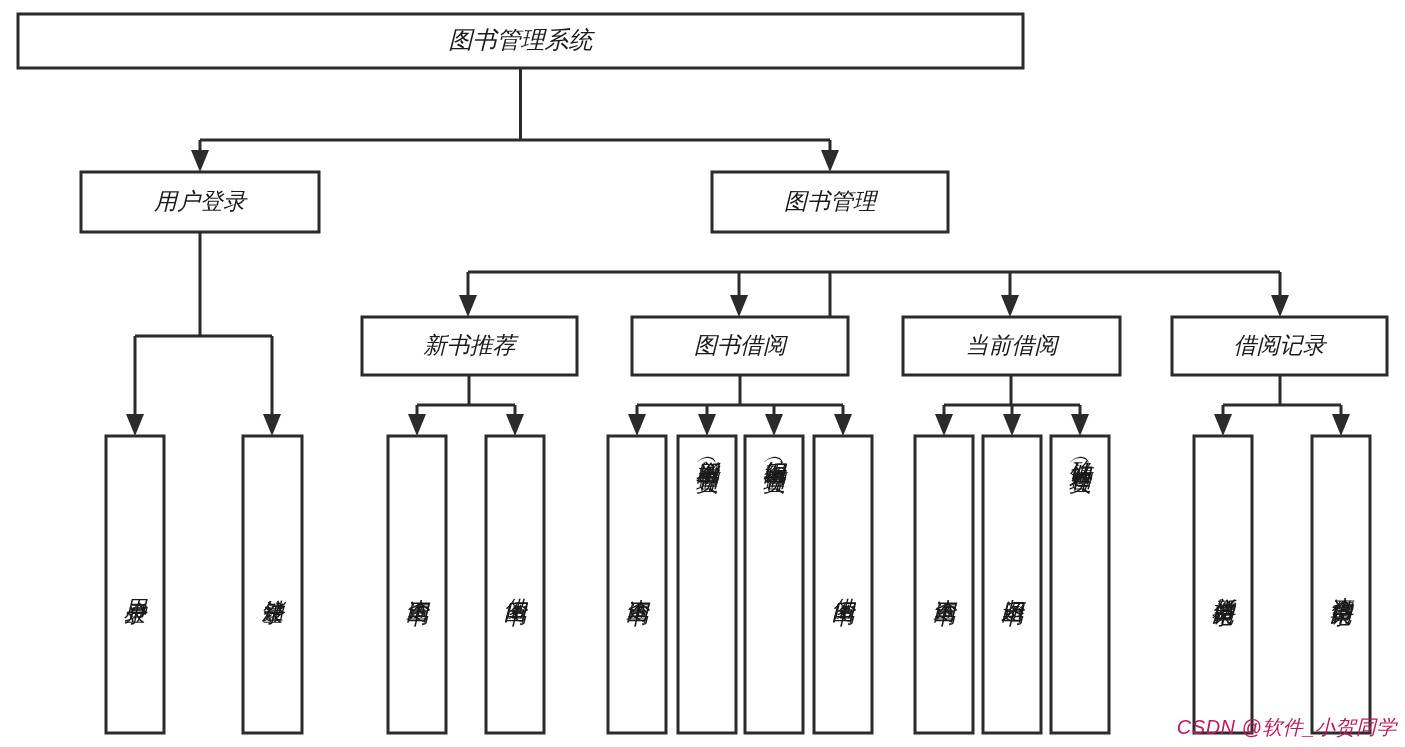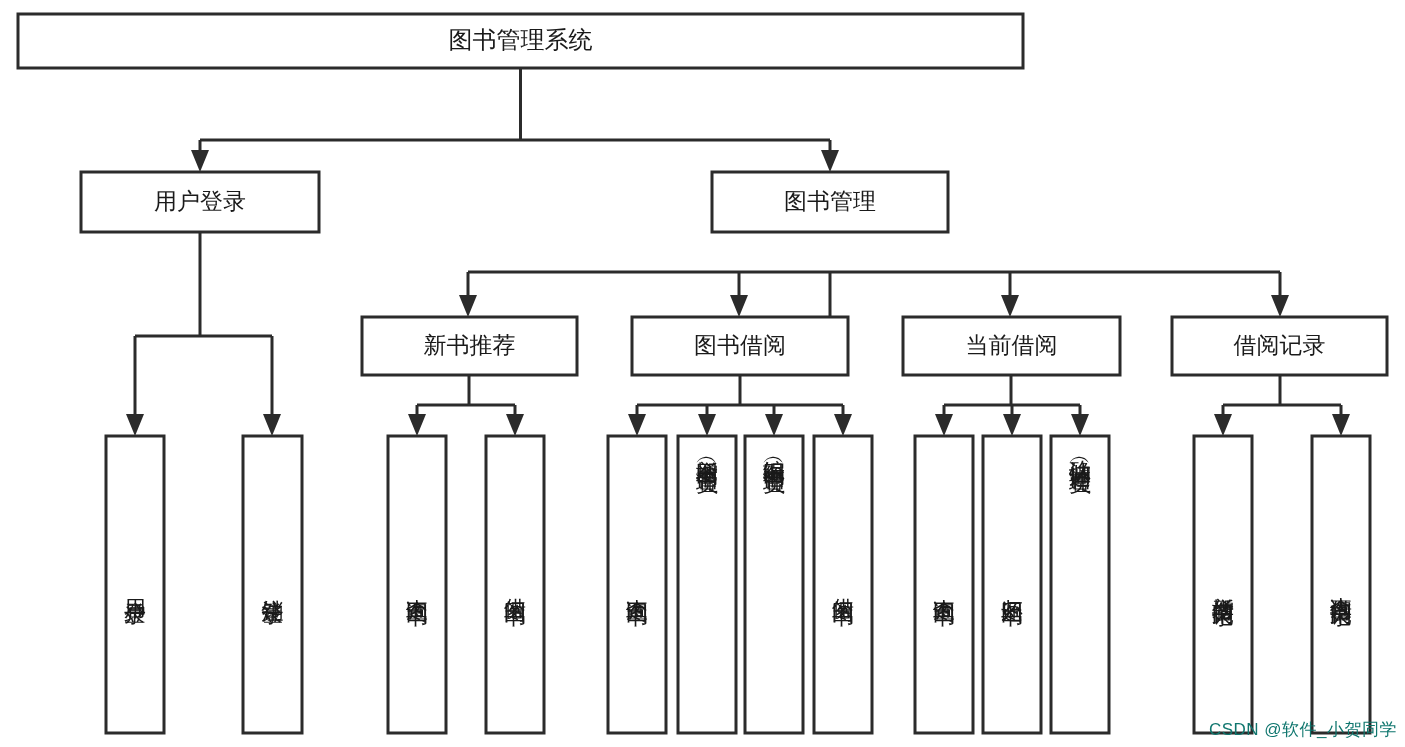--- a/index.html
+++ b/index.html
@@ -10,20 +10,21 @@
   }
   body {
     font-family: "Liberation Sans", "DejaVu Sans", sans-serif;
   }
   #diagram-root {
     position: relative;
     width: 1405px;
     height: 747px;
     background: #ffffff;
     overflow: hidden;
+    font-style: italic;
   }
   svg.diagram-canvas {
     position: absolute;
     top: 0;
     left: 0;
     width: 1405px;
     height: 747px;
     display: block;
   }
   .node-box {
@@ -71,22 +72,22 @@
     line-height: 1.18;
     letter-spacing: 2px;
     color: #1a1a1a;
     white-space: nowrap;
   }
   .watermark {
     position: absolute;
     right: 8px;
     bottom: 6px;
     font-family: "Liberation Sans", "DejaVu Sans", sans-serif;
-    font-size: 17px;
-    color: #0f766e;
+    font-size: 20px;
+    color: #be185d;
     letter-spacing: 0.5px;
     user-select: none;
   }
 </style>
 </head>
 <body>
 
 <div id="diagram-root">
 
   <svg class="diagram-canvas" viewBox="0 0 1405 747" xmlns="http://www.w3.org/2000/svg">

